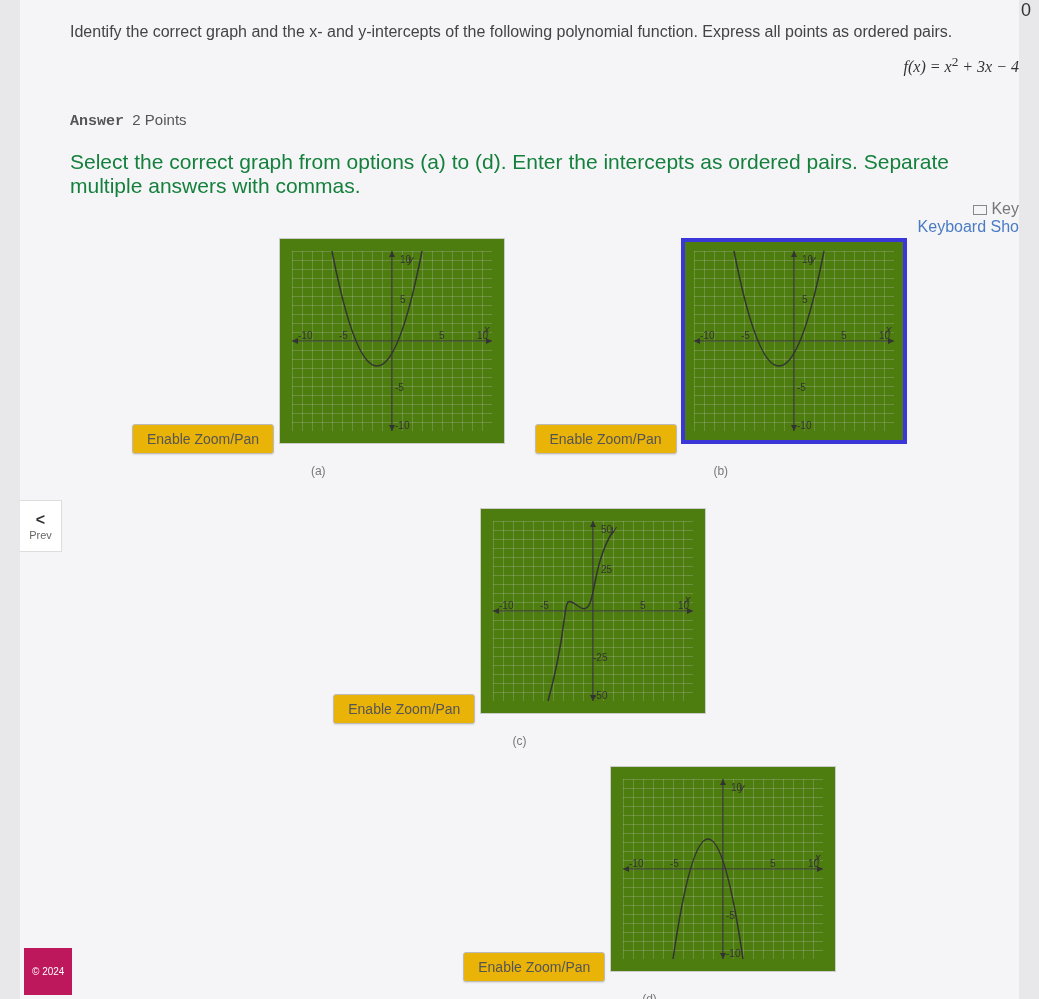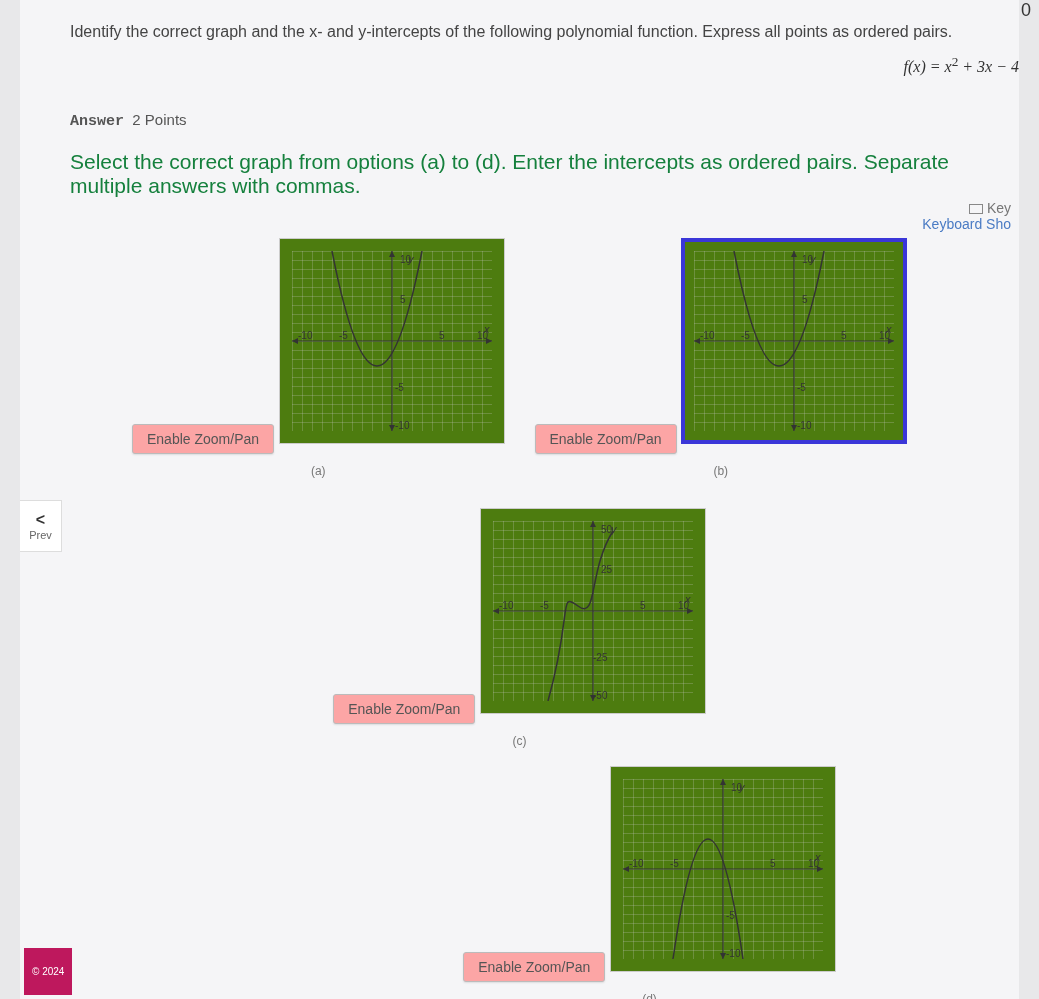--- a/index.html
+++ b/index.html
@@ -3,29 +3,29 @@
 <meta charset="utf-8">
 <style>
 * { box-sizing: border-box; margin: 0; padding: 0; }
 body { font-family: -apple-system, BlinkMacSystemFont, 'Segoe UI', Arial, sans-serif; background: #e8e8ea; width: 1039px; height: 999px; overflow: hidden; position: relative; }
 .page { background: #f5f5f7; margin: 0 20px; min-height: 999px; padding-top: 20px; position: relative; }
 .question { color: #444; font-size: 16px; padding: 0 50px; line-height: 1.5; }
 .formula { text-align: right; font-family: 'Times New Roman', serif; font-size: 16px; font-style: italic; margin: 10px 0; color: #333; }
 .answer-line { padding: 25px 50px 10px; color: #555; font-size: 15px; }
 .answer-line b { font-weight: 600; font-family: Liberation Mono, monospace; }
 .instruction { padding: 10px 50px 20px; color: #15803d; font-size: 21px; }
-.keyb { position: absolute; right: 8px; top: 200px; font-size: 14px; color: #777; text-align: right; }
+.keyb { position: absolute; right: 0; top: 200px; font-size: 16px; color: #777; text-align: right; }
 .keyb .kb-icon { display: inline-block; width: 14px; height: 10px; border: 1px solid #888; margin-right: 4px; vertical-align: middle; }
 .keyb a { color: #4a7bc4; text-decoration: none; }
 .prev-nav { position: absolute; left: 0; top: 500px; background: #fff; border: 1px solid #ddd; border-left: none; width: 42px; text-align: center; padding: 10px 0; font-size: 11px; color: #666; cursor: pointer; }
 .prev-nav .chev { font-size: 16px; font-weight: bold; color: #333; }
 .graphs-area { text-align: center; padding: 20px 60px; }
 .graph-row { display: flex; justify-content: center; gap: 30px; flex-wrap: wrap; }
 .graph-cell { position: relative; }
-.zoom-btn { background: #fca5a5; border: 1px solid #bbb; border-radius: 3px; padding: 6px 14px; font-size: 14px; color: #555; cursor: pointer; margin-bottom: 8px; display: inline-block; box-shadow: 0 1px 2px rgba(0,0,0,0.1); }
+.zoom-btn { background: #eab308; border: 1px solid #bbb; border-radius: 3px; padding: 6px 14px; font-size: 14px; color: #555; cursor: pointer; margin-bottom: 8px; display: inline-block; box-shadow: 0 1px 2px rgba(0,0,0,0.1); }
 .graph-box { border: 1px solid #ccc; background: #4d7c0f; padding: 12px; display: inline-block; }
 .graph-box.selected { border: 4px solid #3a36d8; padding: 9px; }
 .graph-svg { display: block; }
 .graph-label { font-size: 12px; color: #777; margin-top: 2px; }
 .top-right-zero { position: absolute; top: 0; right: 8px; font-size: 18px; color: #333; }
 .copyright { position: absolute; bottom: 4px; left: 24px; background: #be185d; color: #fff; font-size: 10px; padding: 18px 8px; }
 </style>
 </head>
 <body>
 

